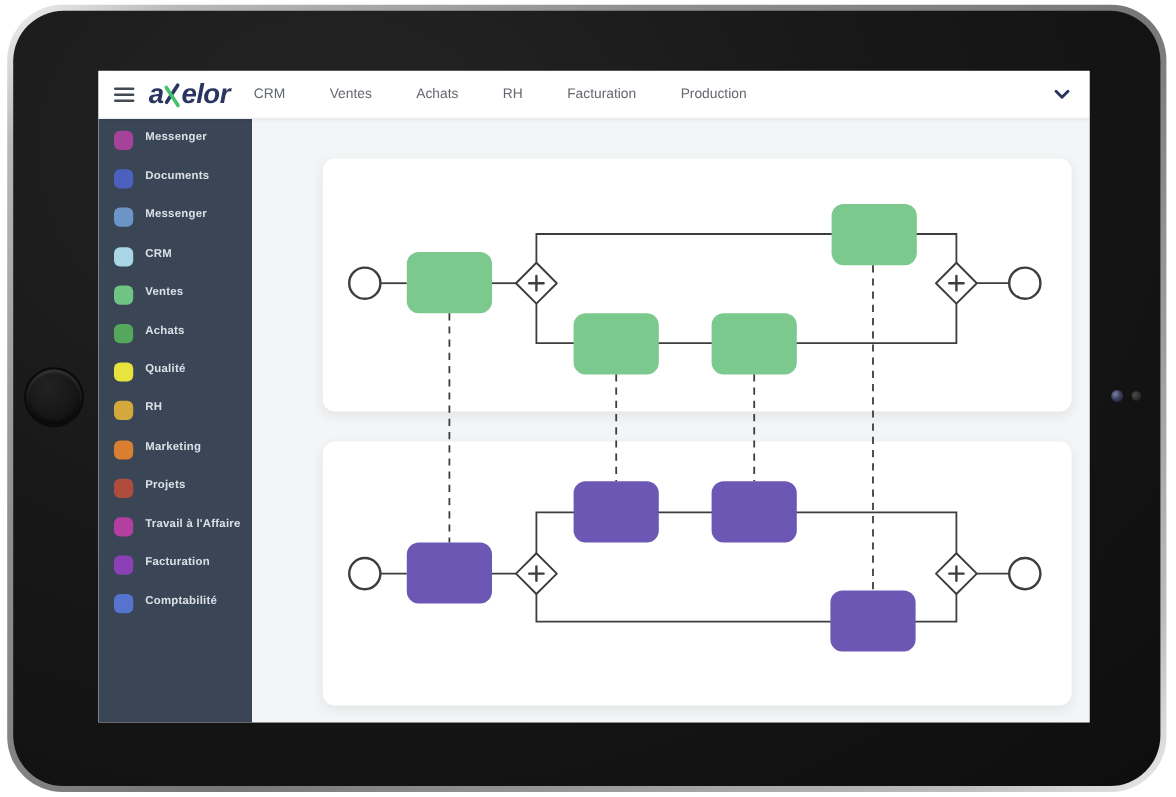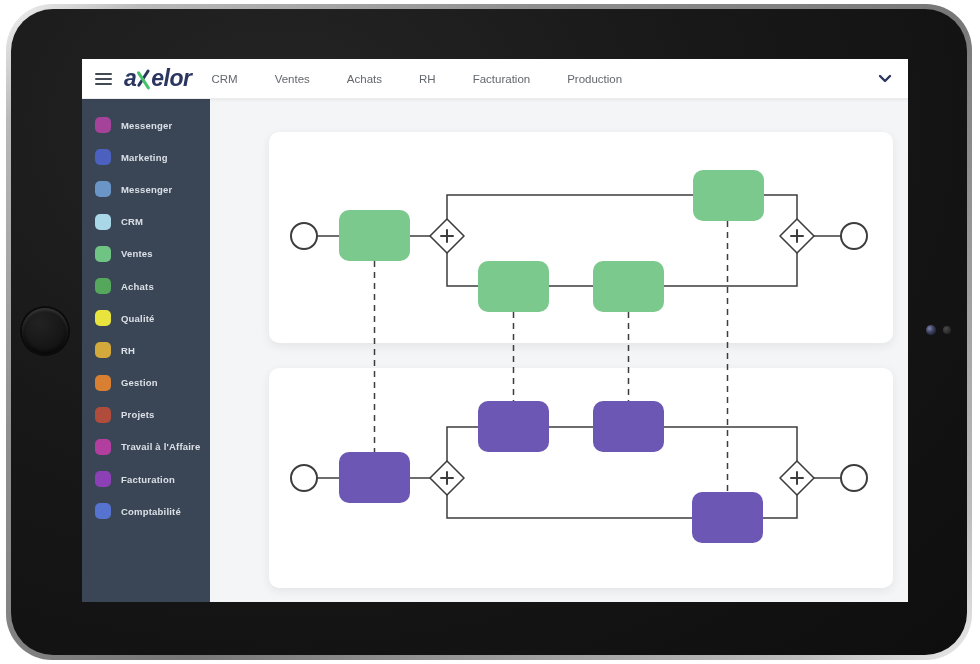--- a/index.html
+++ b/index.html
@@ -32,21 +32,21 @@
   .logo-x{position:relative;width:13px;height:17px;display:inline-block;margin:0 1px;}
   .logo-x i{position:absolute;left:5px;top:-1px;width:2.6px;height:20px;border-radius:2px;display:block;}
   .logo-x .bar-navy{background:#2b3660;transform:rotate(33deg);}
   .logo-x .bar-green{background:#45c36a;transform:rotate(-33deg);top:1px;height:21px;}
   .menu{display:flex;align-items:center;margin-left:20px;gap:37px;}
   .menu span{font-size:11.5px;color:#63676e;cursor:pointer;white-space:nowrap;}
   .nav-chevron{margin-left:auto;margin-right:16px;cursor:pointer;display:flex;align-items:center;}
 
   
   .sidebar{position:absolute;left:0;top:40px;width:128px;height:503px;background:#3a4656;padding-top:10px;z-index:4;}
-  .side-item{height:32.2px;display:flex;align-items:center;padding-left:13px;cursor:pointer;}
+  .side-item{height:32.2px;display:flex;align-items:flex-start;padding-left:13px;cursor:pointer;}
   .side-item .sq{width:16px;height:16px;border-radius:5px;flex:0 0 auto;margin-right:10px;}
   .side-item .lbl{font-size:9.5px;font-weight:bold;color:#dbe0e7;letter-spacing:.2px;white-space:nowrap;}
 
   
   .main{position:absolute;left:128px;top:40px;width:698px;height:503px;background:#f4f5f6;}
   .card{position:absolute;left:59px;width:624px;background:#fff;border-radius:10px;
     box-shadow:0 3px 10px rgba(40,40,40,.08);}
   .card1{top:33px;height:211px;}
   .card2{top:269px;height:220px;}
   .diagram-overlay{position:absolute;left:0;top:0;width:698px;height:503px;pointer-events:none;}
@@ -94,21 +94,21 @@
       </div>
     </div>
 
     <div class="sidebar">
         <div class="side-item">
           <span class="sq" style="background: rgb(164, 67, 153);"></span>
           <span class="lbl">Messenger</span>
         </div>
         <div class="side-item">
           <span class="sq" style="background: rgb(76, 96, 192);"></span>
-          <span class="lbl">Marketing</span>
+          <span class="lbl">Documents</span>
         </div>
         <div class="side-item">
           <span class="sq" style="background: rgb(108, 149, 199);"></span>
           <span class="lbl">Messenger</span>
         </div>
         <div class="side-item">
           <span class="sq" style="background: rgb(169, 215, 232);"></span>
           <span class="lbl">CRM</span>
         </div>
         <div class="side-item">
@@ -122,21 +122,21 @@
         <div class="side-item">
           <span class="sq" style="background: rgb(233, 228, 61);"></span>
           <span class="lbl">Qualité</span>
         </div>
         <div class="side-item">
           <span class="sq" style="background: rgb(211, 169, 60);"></span>
           <span class="lbl">RH</span>
         </div>
         <div class="side-item">
           <span class="sq" style="background: rgb(217, 127, 49);"></span>
-          <span class="lbl">Gestion</span>
+          <span class="lbl">Marketing</span>
         </div>
         <div class="side-item">
           <span class="sq" style="background: rgb(176, 76, 59);"></span>
           <span class="lbl">Projets</span>
         </div>
         <div class="side-item">
           <span class="sq" style="background: rgb(178, 63, 159);"></span>
           <span class="lbl">Travail à l'Affaire</span>
         </div>
         <div class="side-item">

